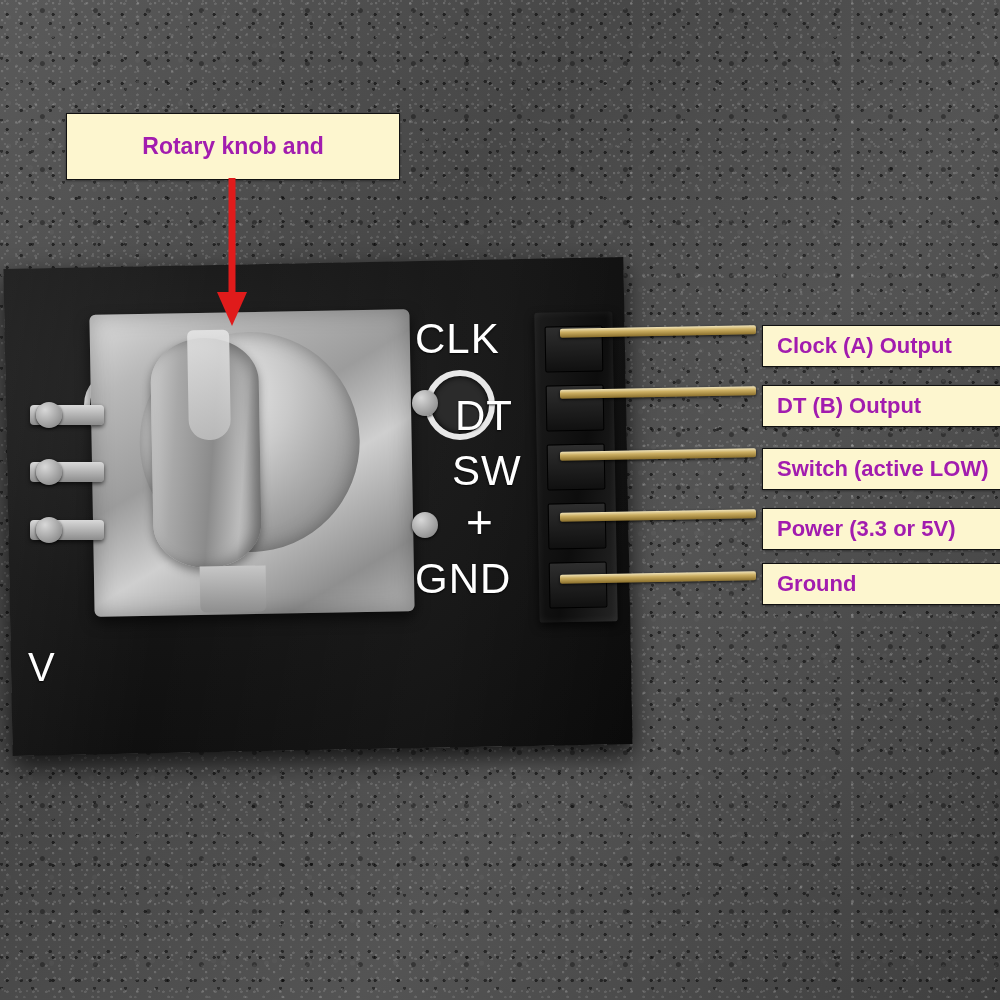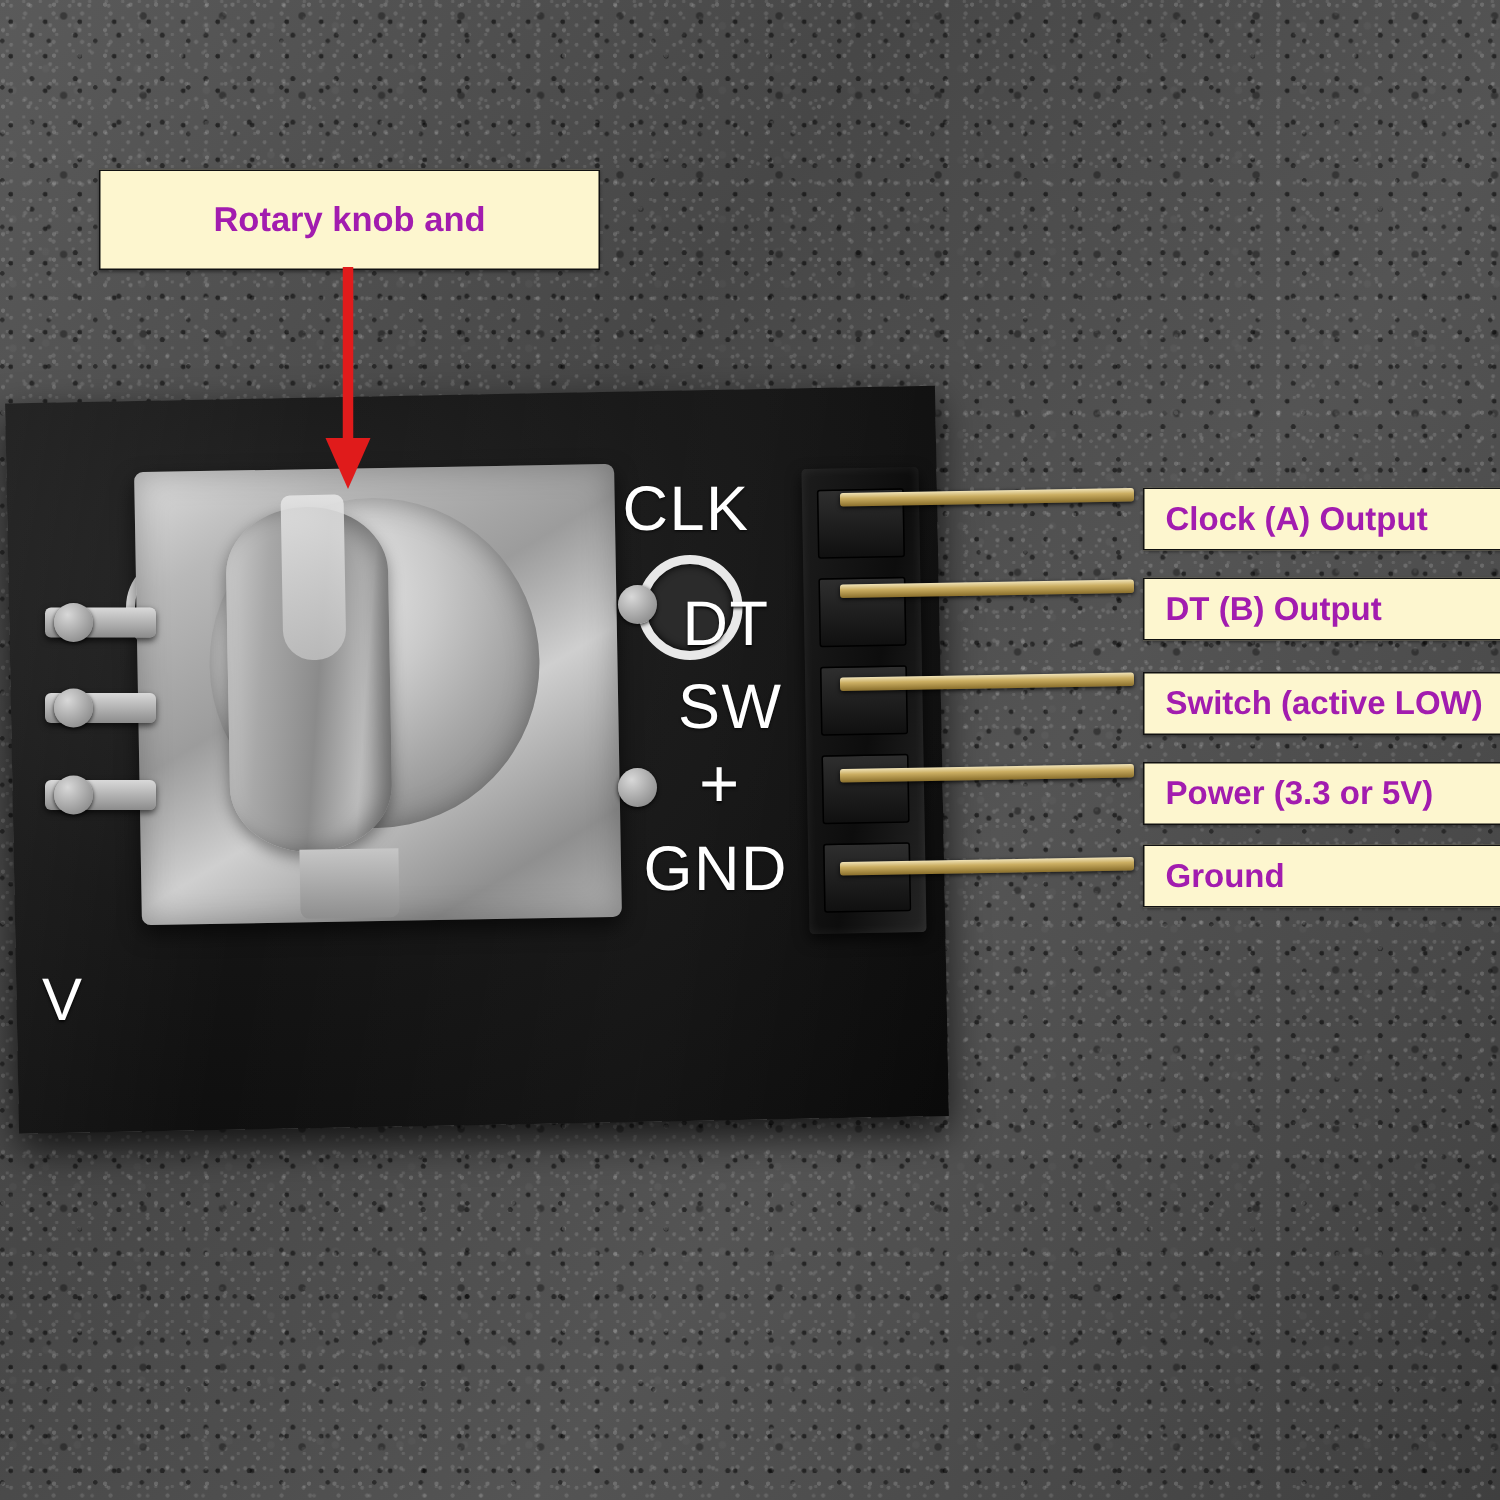--- a/index.html
+++ b/index.html
@@ -63,21 +63,21 @@
   
   .silk{
     position:absolute;color:#fff;font-size:42px;font-weight:400;
     font-family:"Liberation Sans",sans-serif;letter-spacing:1px;
     text-shadow:0 1px 2px rgba(0,0,0,.8);
   }
   #lbl-clk{ left:415px; top:315px; }
   #lbl-dt { left:455px; top:392px; }
   #lbl-sw { left:452px; top:447px; }
   #lbl-plus{ left:466px; top:495px; font-size:46px;}
-  #lbl-gnd{ left:415px; top:555px;margin-left:14px; }
+  #lbl-gnd{ left:415px; top:555px; }
   #lbl-v  { left:28px;  top:645px; font-size:40px;}
 
   
   #encoder{
     position:absolute;left:92px;top:312px;width:320px;height:302px;
     background:linear-gradient(150deg,#dcdcdc 0%,#b9b9b9 18%,#9c9c9c 42%,#cfcfcf 60%,#8f8f8f 85%,#b2b2b2 100%);
     border-radius:6px;
     box-shadow:0 6px 14px rgba(0,0,0,.6), inset 0 0 22px rgba(0,0,0,.28);
     transform:rotate(-1deg);
   }

